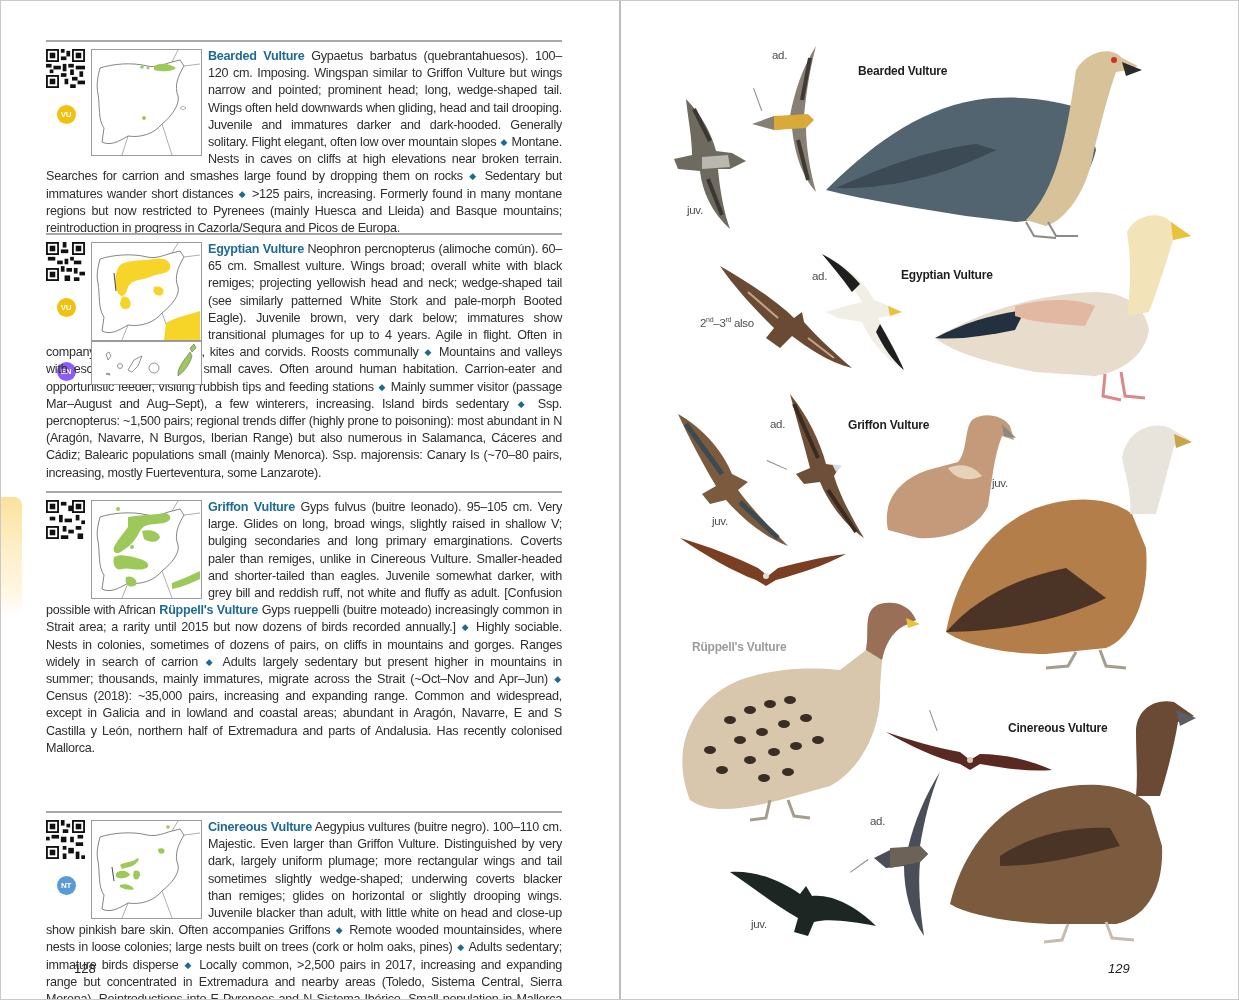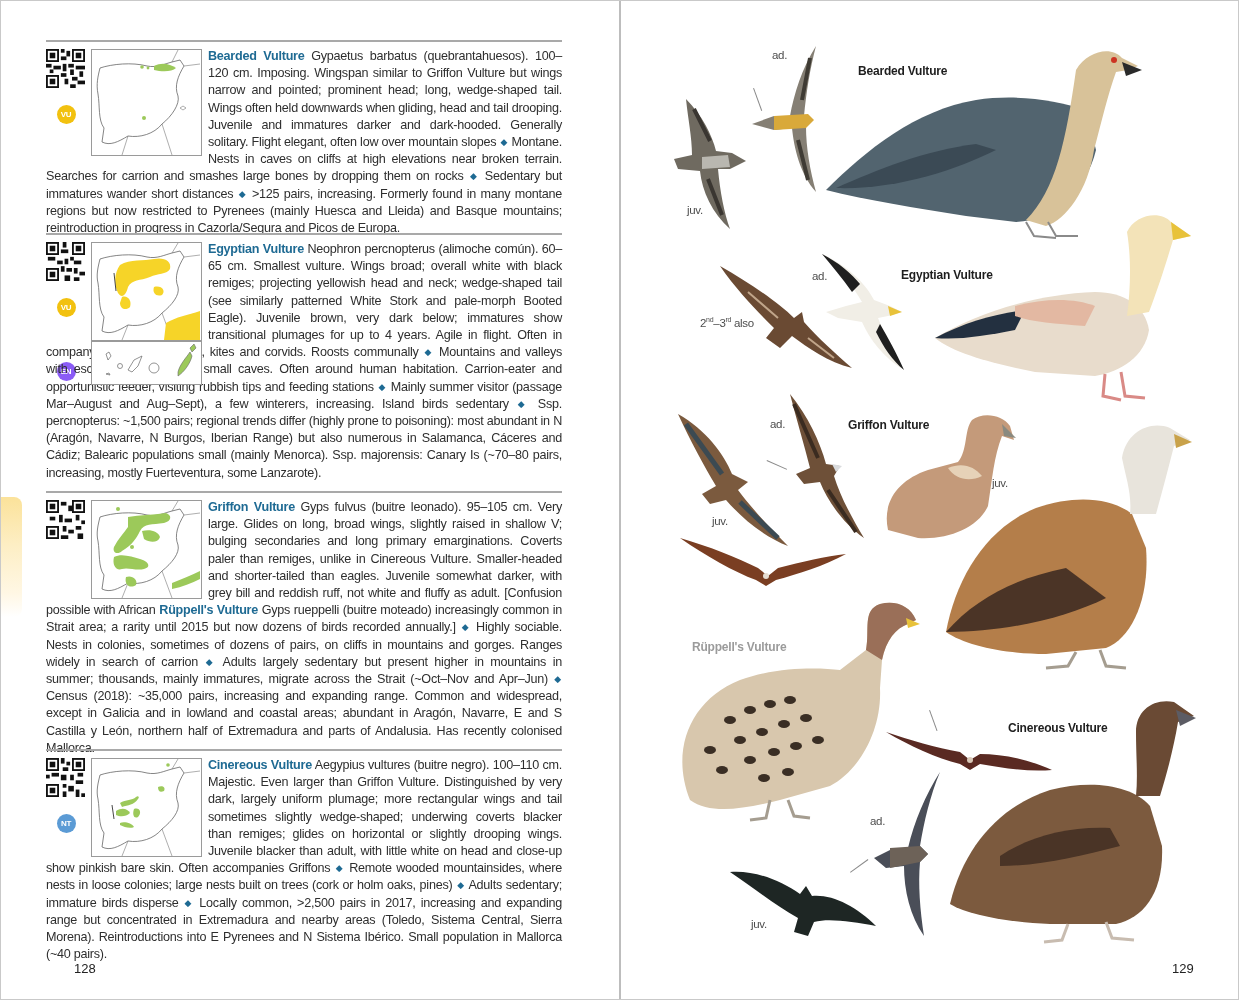--- a/index.html
+++ b/index.html
@@ -98,21 +98,21 @@
           <circle cx="52" cy="68" r="2" fill="#9cc95a"></circle>
           <path d="M88,58 l3,-2 l3,2 l-3,2z" fill="none" stroke="#777" stroke-width="0.6"></path>
         </svg>
       </div>
       <p class="text">
         <span class="sp-name">Bearded Vulture</span>
         <span class="sci">Gypaetus barbatus</span>
         <span>(quebrantahuesos). 100–120 cm.</span>
         <span>Imposing. Wingspan similar to Griffon Vulture but wings narrow and pointed; prominent head; long, wedge-shaped tail. Wings often held downwards when gliding, head and tail drooping. Juvenile and immatures darker and dark-hooded. Generally solitary. Flight elegant, often low over mountain slopes</span>
         <span class="dia">◆</span>
-        <span>Montane. Nests in caves on cliffs at high elevations near broken terrain. Searches for carrion and smashes large bones by dropping them on rocks</span>
+        <span>Montane. Nests in caves on cliffs at high elevations near broken terrain. Searches for carrion and smashes large found by dropping them on rocks</span>
         <span class="dia">◆</span>
         <span>Sedentary but immatures wander short distances</span>
         <span class="dia">◆</span>
         <span>&gt;125 pairs, increasing. Formerly found in many montane regions but now restricted to Pyrenees (mainly Huesca and Lleida) and Basque mountains; reintroduction in progress in Cazorla/Segura and Picos de Europa.</span>
       </p>
     </div>
 
     <div class="entry" style="height:258px;">
       <div class="entry-side">
         <svg class="qr" viewBox="0 0 21 21">
@@ -179,21 +179,21 @@
           <circle cx="28" cy="24" r="2.5" fill="none" stroke="#666" stroke-width="0.7"></circle>
           <path d="M36,28 L42,18 L50,14 L46,24 L40,30 Z" fill="none" stroke="#666" stroke-width="0.7"></path>
           <circle cx="62" cy="26" r="5" fill="none" stroke="#666" stroke-width="0.7"></circle>
           <path d="M14,32 l3,-1 l1,2 z" fill="none" stroke="#666" stroke-width="0.7"></path>
           <path d="M86,30 C88,22 94,16 98,10 L100,14 C98,22 92,30 86,34 Z" fill="#9cc95a" stroke="#666" stroke-width="0.6"></path>
           <path d="M98,6 L102,2 L104,6 L100,10 Z" fill="#9cc95a" stroke="#666" stroke-width="0.6"></path>
         </svg>
       </div>
     </div>
 
-    <div class="entry" style="height:258px;">
+    <div class="entry" style="height:320px;">
       <div class="entry-side">
         <svg class="qr" viewBox="0 0 21 21">
             <rect width="21" height="21" fill="#fff"></rect>
             <g fill="#111">
               <rect x="0" y="0" width="7" height="7"></rect>
               <rect x="14" y="0" width="7" height="7"></rect>
               <rect x="0" y="14" width="7" height="7"></rect>
             </g>
             <g fill="#fff">
               <rect x="1" y="1" width="5" height="5"></rect>
@@ -435,15 +435,15 @@
     </svg>
     <svg class="bird" style="left:940px; top:696px;" width="260" height="254" viewBox="0 0 260 254">
       <path d="M10,208 C24,150 60,110 110,94 C150,84 190,88 210,110 L222,150 C224,196 204,222 176,228 L110,228 C70,226 30,220 10,208 Z" fill="#7c5a3e"></path>
       <path d="M60,160 C90,140 130,130 170,132 L180,150 C140,160 100,170 60,170 Z" fill="#4a3426"></path>
       <path d="M196,36 C196,14 214,2 234,6 L254,20 L238,26 C234,50 228,74 220,100 L196,100 C198,80 196,60 196,36 Z" fill="#6a4a34"></path>
       <path d="M236,14 L256,22 L240,30 Z" fill="#5c5c64"></path>
       <path d="M128,228 L122,244 L104,246 M166,226 L172,242 L194,244" stroke="#c8bcb0" stroke-width="3" fill="none"></path>
     </svg>
   </div>
 
-  <div class="page-num" style="left:1172px; top:961px;">129</div>
+  <div class="page-num" style="left:1108px; top:961px;font-style:italic;">129</div>
   <div class="frame"></div>
 </div>
 
 </body></html>

